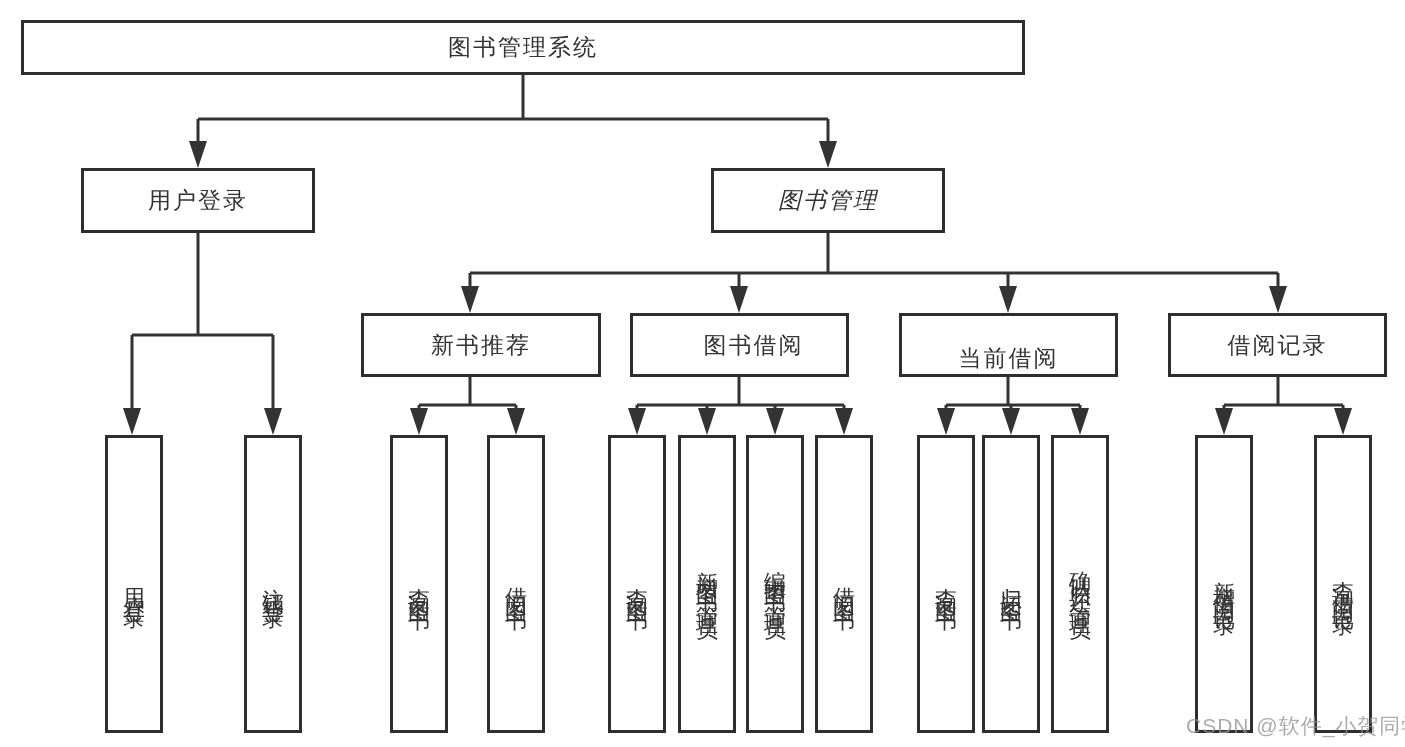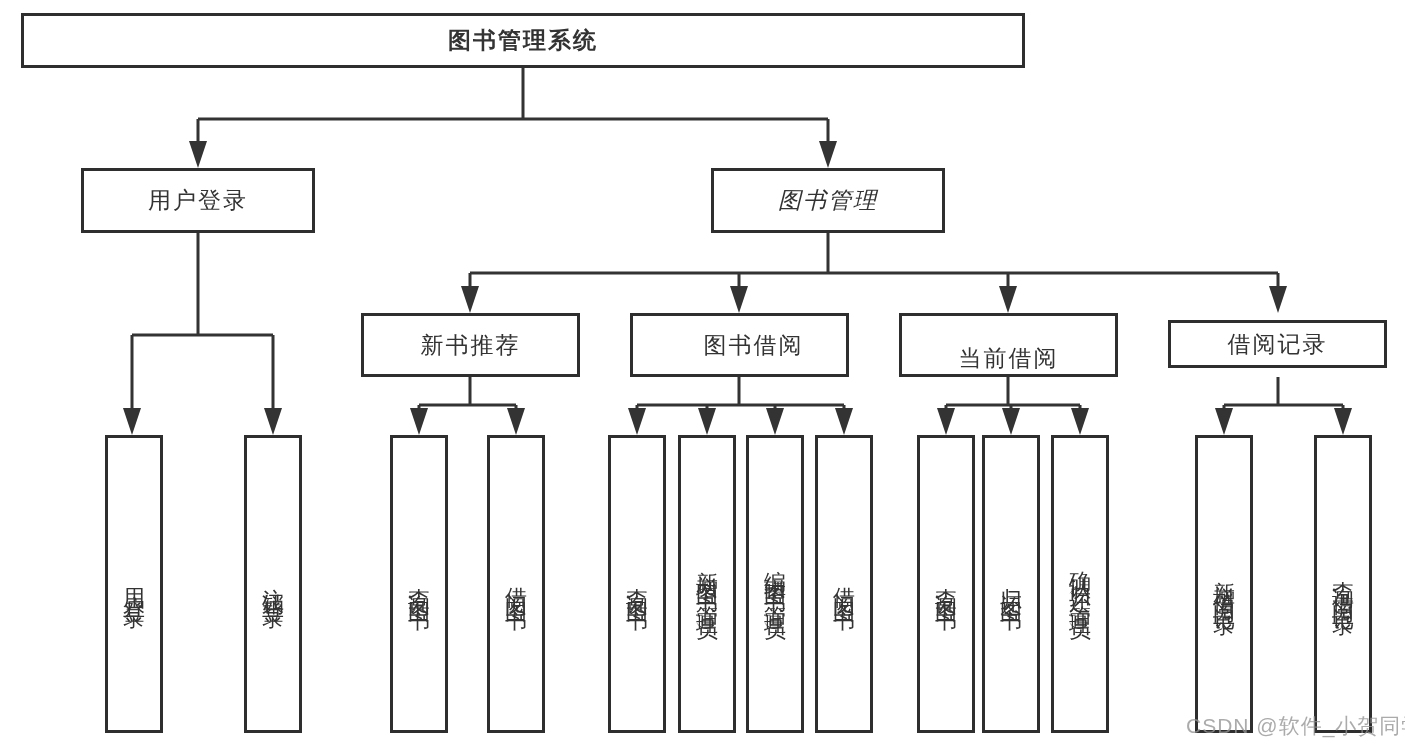--- a/index.html
+++ b/index.html
@@ -98,41 +98,41 @@
       <polygon points="766,408 784,408 775,435"></polygon>
       <polygon points="835,408 853,408 844,435"></polygon>
       <polygon points="937,408 955,408 946,435"></polygon>
       <polygon points="1002,408 1020,408 1011,435"></polygon>
       <polygon points="1071,408 1089,408 1080,435"></polygon>
       <polygon points="1215,408 1233,408 1224,435"></polygon>
       <polygon points="1334,408 1352,408 1343,435"></polygon>
     </g>
   </svg>
 
-  <div class="hbox" style="left:21px; top:13px; width:1004px; height:55px;font-weight:bold;">
+  <div class="hbox" style="left:21px; top:20px; width:1004px; height:55px;">
     <span>图书管理系统</span>
   </div>
 
   <div class="hbox" style="left:81px; top:168px; width:234px; height:65px;">
     <span>用户登录</span>
   </div>
   <div class="hbox" style="left:711px; top:168px; width:234px; height:65px;font-style:italic;">
     <span>图书管理</span>
   </div>
 
-  <div class="hbox" style="left:361px; top:313px; width:219px; height:64px;">
+  <div class="hbox" style="left:361px; top:313px; width:240px; height:64px;">
     <span>新书推荐</span>
   </div>
   <div class="hbox" style="left:630px; top:313px; width:219px; height:64px;padding-left:28px;">
     <span>图书借阅</span>
   </div>
   <div class="hbox" style="left:899px; top:313px; width:219px; height:64px;align-items:flex-end;">
     <span>当前借阅</span>
   </div>
-  <div class="hbox" style="left:1168px; top:313px; width:219px; height:48px;margin-top:7px;">
+  <div class="hbox" style="left:1168px; top:313px; width:219px; height:64px;">
     <span>借阅记录</span>
   </div>
 
   <div class="vbox" style="left:105px;">
     <span>用户登录</span>
   </div>
   <div class="vbox" style="left:244px;">
     <span>注销登录</span>
   </div>
 

